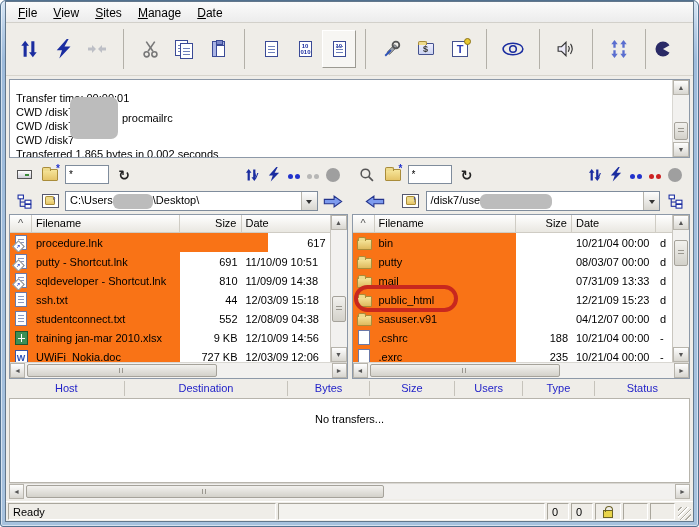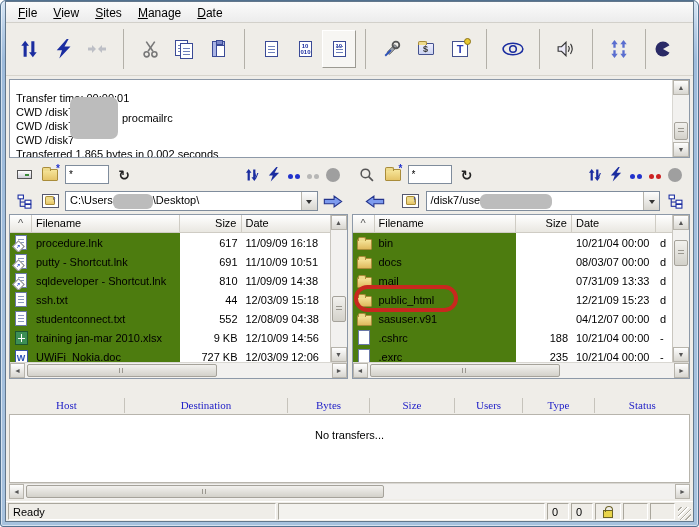--- a/index.html
+++ b/index.html
@@ -103,41 +103,41 @@
   .hcell { border-right:1px solid #cfccc4; padding:2px 4px; white-space:nowrap; overflow:hidden; }
   .c-ic { width:22px; flex:0 0 auto; text-align:center; color:#555; }
   .c-nm { flex:1; min-width:0; }
   .c-sz { width:62px; flex:0 0 auto; text-align:right; }
   .c-dt { width:88px; flex:0 0 auto; }
   .c-pm { width:16px; flex:0 0 auto; border-right:none; }
   .lbody { flex:1; overflow:hidden; position:relative; }
   .frow { height:19px; display:flex; align-items:center; }
   .fcell { padding:0 4px; white-space:nowrap; overflow:hidden; height:100%; display:flex; align-items:center; }
   .fcell.c-sz { justify-content:flex-end; }
-  .tint { background:#4d7c0f; }
+  .tint { background:#f97316; }
 
   
   .ficon { width:14px; height:16px; position:relative; display:inline-block; flex:0 0 auto; }
   .i-shortcut,.i-text,.i-file { background:#fff; border:1px solid #6b79a8; width:12px; height:15px; margin:0 auto; }
   .i-shortcut::after,.i-text::after { content:''; position:absolute; left:2px; right:2px; top:3px; bottom:3px;
      background:repeating-linear-gradient(to bottom,#8a98c0 0 1px,transparent 1px 3px); }
   .i-shortcut::before { content:'➔'; position:absolute; left:-2px; bottom:-2px; width:7px; height:7px; background:#fff; border:1px solid #888;
      color:#2244cc; font-size:5px; line-height:7px; text-align:center; transform:rotate(-45deg); z-index:2; }
   .i-excel { width:13px; height:14px; margin:1px auto 0; background:#3c8f55; border:1px solid #1e5630; }
   .i-excel::after { content:''; position:absolute; inset:2px;
      background:linear-gradient(#fff 0 0) center/100% 1px no-repeat, linear-gradient(#fff 0 0) center/1px 100% no-repeat; }
   .i-word { width:13px; height:14px; margin:1px auto 0; background:#fff; border:1px solid #3a56a8; text-align:center; }
   .i-word::after { content:'W'; color:#2a50b8; font-size:9px; font-weight:bold; line-height:13px; }
   .i-folder { width:15px; height:11px; margin:3px auto 0; background:linear-gradient(#f6e59a,#dfba5e); border:1px solid #a98c3a; border-radius:1px; }
   .i-folder::before { content:''; position:absolute; top:-3px; left:0; width:6px; height:3px; background:#eedb8c; border:1px solid #a98c3a; border-bottom:none; border-radius:2px 2px 0 0; }
 
   .annot { position:absolute; border:4px solid #c8281e; border-radius:14px; left:1px; top:52px; width:104px; height:27px; pointer-events:none; }
 
   
-  .qheader { height:17px; margin:18px 3px 0; display:flex; align-items:center; background:#efede8;font-family:Liberation Serif, serif; }
+  .qheader { height:17px; margin:2px 3px 0; display:flex; align-items:flex-start; background:#efede8; }
   .qcell { color:#2323c8; text-align:center; border-right:1px solid #c6c3bb; padding:1px 0 2px; white-space:nowrap; overflow:hidden; }
   .qcell:last-child { border-right:none; }
   .qw0{width:17%}.qw1{width:24%}.qw2{width:12%}.qw3{width:12.5%}.qw4{width:10%}.qw5{width:10.5%}.qw6{width:14%}
   .qbody { flex:1; margin:0 3px; background:#fff; border:1px solid #b7b4ac; display:flex; justify-content:center; padding-top:14px; min-height:0; }
   .bigh { height:16px; margin:0 3px 2px; }
 
   
   .statusbar { height:20px; display:flex; align-items:stretch; gap:2px; padding:1px 2px; background:#efede8; border-top:1px solid #fff; }
   .scell { border:1px solid; border-color:#a9a69c #fff #fff #a9a69c; display:flex; align-items:center; padding:0 4px; background:#efede8; }
   .s-ready { flex:1; max-width:396px; }
@@ -363,21 +363,20 @@
                 <span class="hcell c-dt" style="border-right:none">Date</span>
               </div>
               <div class="lbody">
 
                   <div class="frow">
                     <span class="fcell c-ic tint">
                       <span class="ficon i-shortcut"></span>
                     </span>
                     <span class="fcell c-nm tint">procedure.lnk</span>
                     <span class="fcell c-sz">617</span>
-                    <span class="fcell c-dt">11/09/09 16:18</span>
                   </div>
 
                   <div class="frow">
                     <span class="fcell c-ic tint">
                       <span class="ficon i-shortcut"></span>
                     </span>
                     <span class="fcell c-nm tint">putty - Shortcut.lnk</span>
                     <span class="fcell c-sz">691</span>
                     <span class="fcell c-dt">11/10/09 10:51</span>
                   </div>
@@ -531,21 +530,21 @@
                     <span class="fcell c-nm tint">bin</span>
                     <span class="fcell c-sz" style="width:56px"></span>
                     <span class="fcell c-dt" style="width:84px">10/21/04 00:00</span>
                     <span class="fcell c-pm">d</span>
                   </div>
 
                   <div class="frow">
                     <span class="fcell c-ic tint">
                       <span class="ficon i-folder"></span>
                     </span>
-                    <span class="fcell c-nm tint">docs</span>
+                    <span class="fcell c-nm tint">putty</span>
                     <span class="fcell c-sz" style="width:56px"></span>
                     <span class="fcell c-dt" style="width:84px">08/03/07 00:00</span>
                     <span class="fcell c-pm">d</span>
                   </div>
 
                   <div class="frow">
                     <span class="fcell c-ic tint">
                       <span class="ficon i-folder"></span>
                     </span>
                     <span class="fcell c-nm tint">mail</span>

